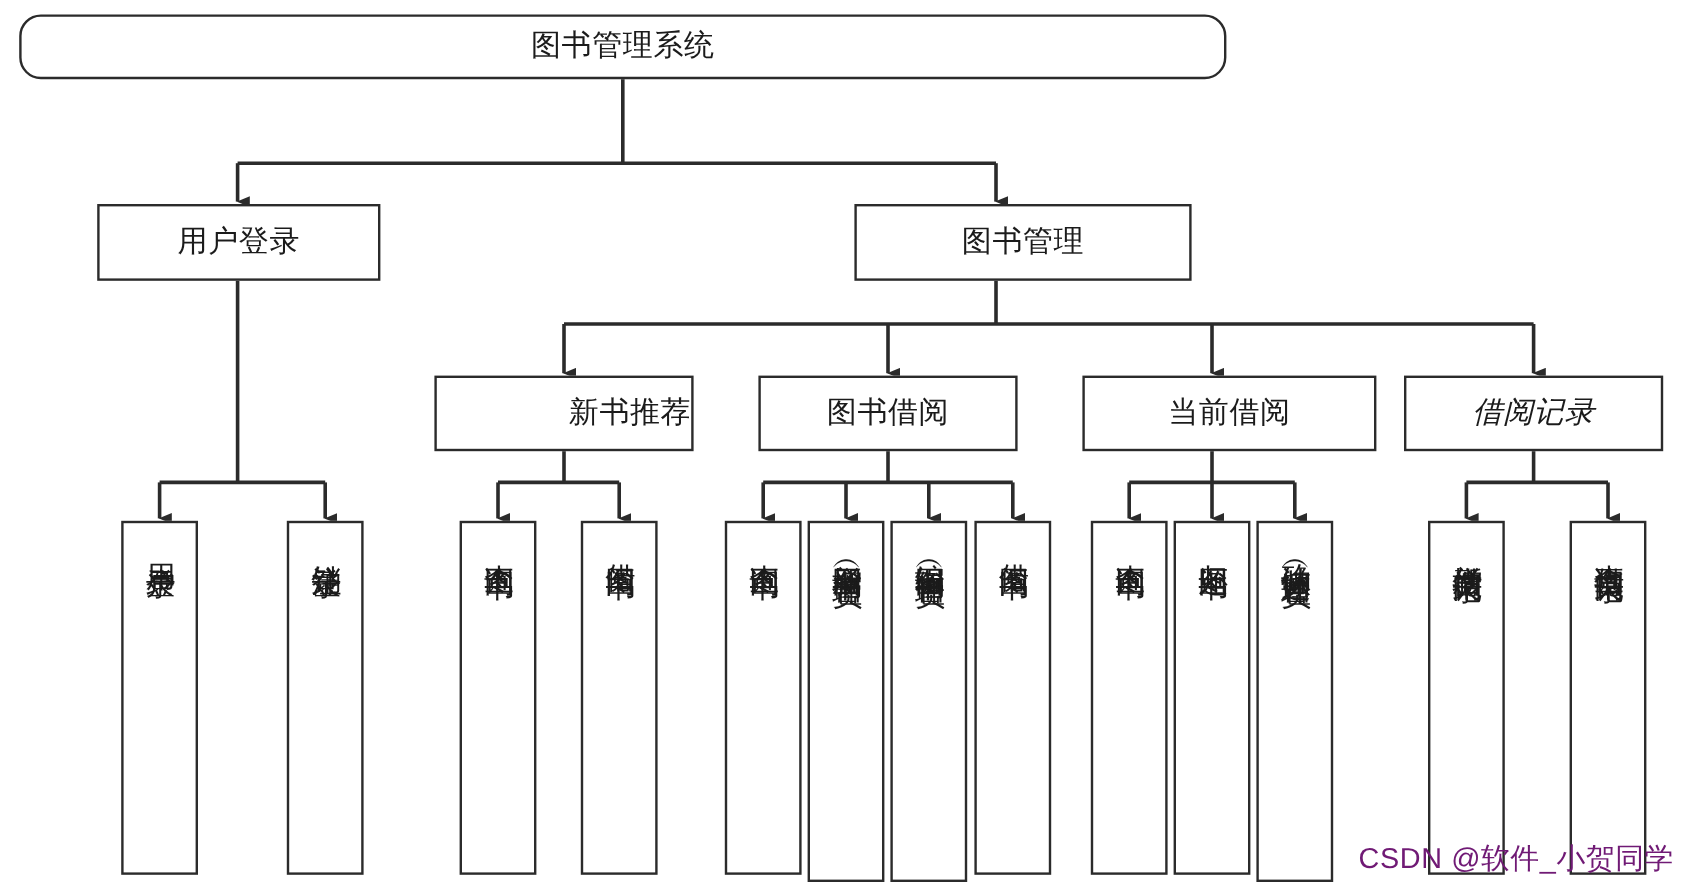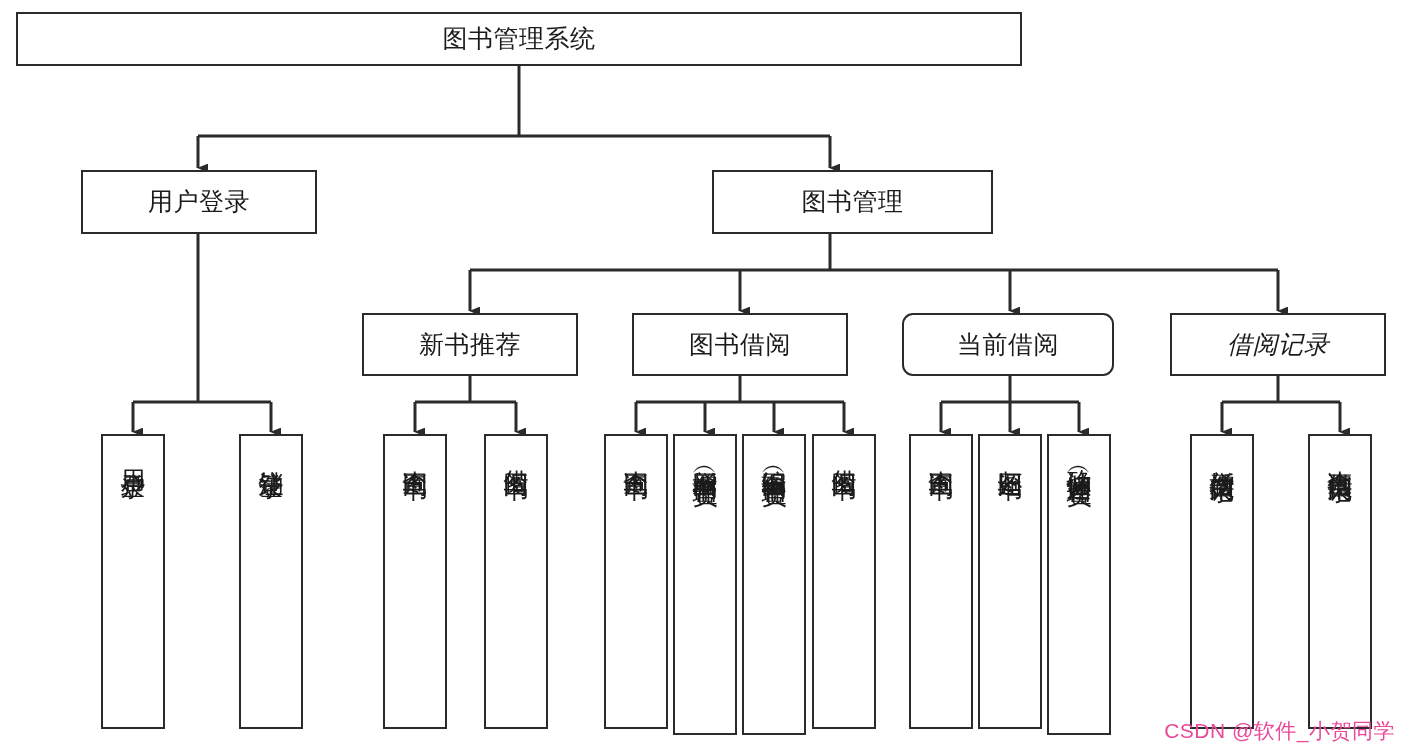--- a/index.html
+++ b/index.html
@@ -51,23 +51,23 @@
     text-orientation: upright;
     font-size: 25px;
     line-height: 1.16;
     letter-spacing: 2px;
     white-space: nowrap;
     display: block;
   }
   .watermark {
     position: absolute;
     right: 10px;
-    bottom: 2px;
-    font-size: 21px;
-    color: #ec4899;
+    bottom: 16px;
+    font-size: 24px;
+    color: #701a75;
     white-space: nowrap;
     letter-spacing: 0.5px;
     pointer-events: none;
   }
 </style>
 </head>
 <body>
 
 <div id="diagram-root">
 
@@ -126,38 +126,38 @@
     </g>
 
     <g stroke="#2b2b2b" stroke-width="3" fill="none">
       <path d="M 1278,375 L 1278,402"></path>
       <path d="M 1222,402 L 1340,402"></path>
       <path d="M 1222,402 L 1222,432" marker-end="url(#arrowhead)"></path>
       <path d="M 1340,402 L 1340,432" marker-end="url(#arrowhead)"></path>
     </g>
   </svg>
 
-  <div class="node-box node-h" style="left:16px; top:12px; width:1006px; height:54px;">
+  <div class="node-box node-h" style="left:16px; top:12px; width:1006px; height:54px;border-radius:18px;">
     <span>图书管理系统</span>
   </div>
 
   <div class="node-box node-h" style="left:81px; top:170px; width:236px; height:64px;">
     <span>用户登录</span>
   </div>
   <div class="node-box node-h" style="left:712px; top:170px; width:281px; height:64px;">
     <span>图书管理</span>
   </div>
 
-  <div class="node-box node-h" style="left:362px; top:313px; width:216px; height:63px;">
+  <div class="node-box node-h" style="left:362px; top:313px; width:216px; height:63px;justify-content:flex-end;">
     <span>新书推荐</span>
   </div>
   <div class="node-box node-h" style="left:632px; top:313px; width:216px; height:63px;">
     <span>图书借阅</span>
   </div>
-  <div class="node-box node-h" style="left:902px; top:313px; width:212px; height:63px;border-radius:11px;">
+  <div class="node-box node-h" style="left:902px; top:313px; width:245px; height:63px;">
     <span>当前借阅</span>
   </div>
   <div class="node-box node-h" style="left:1170px; top:313px; width:216px; height:63px;font-style:italic;">
     <span>借阅记录</span>
   </div>
 
   <div class="node-box node-v" style="left:101px; top:434px; width:64px; height:295px;">
     <span class="vtext">用户登录</span>
   </div>
   <div class="node-box node-v" style="left:239px; top:434px; width:64px; height:295px;">

